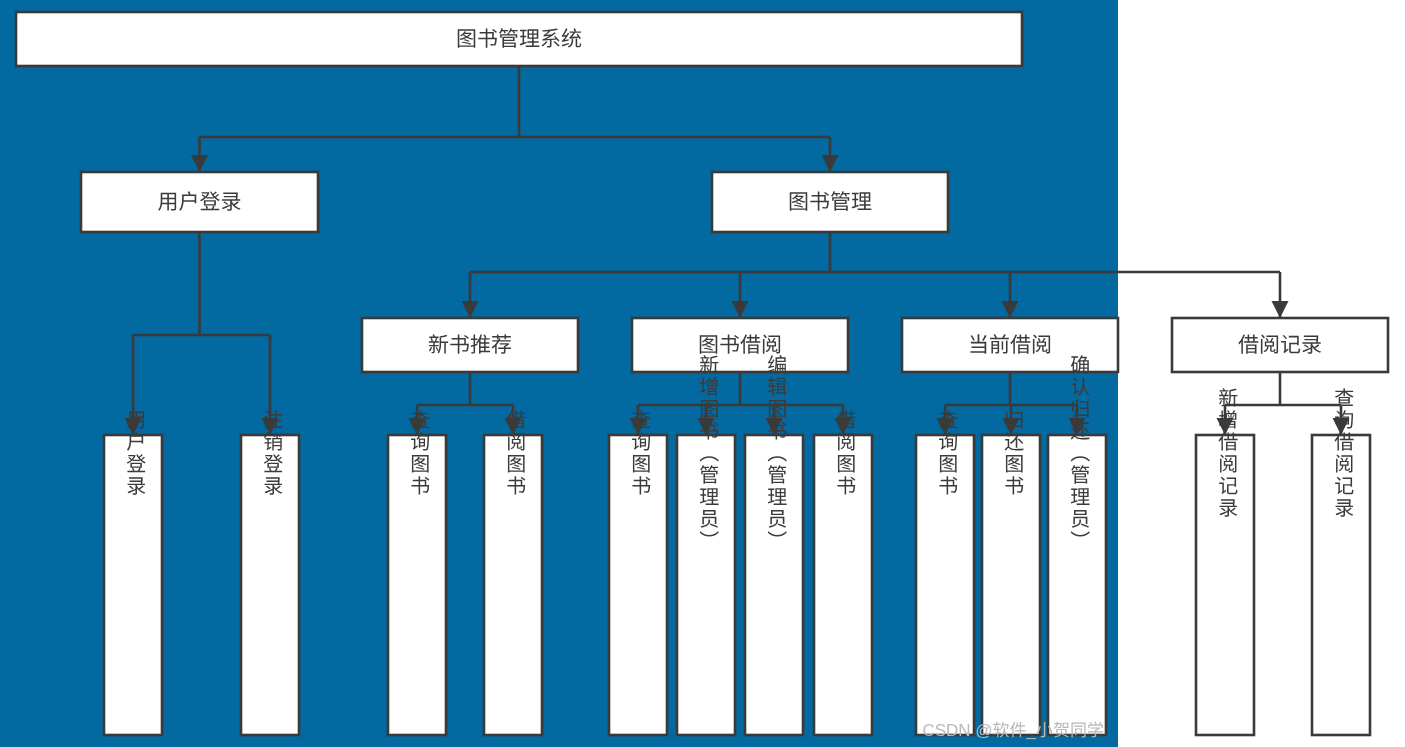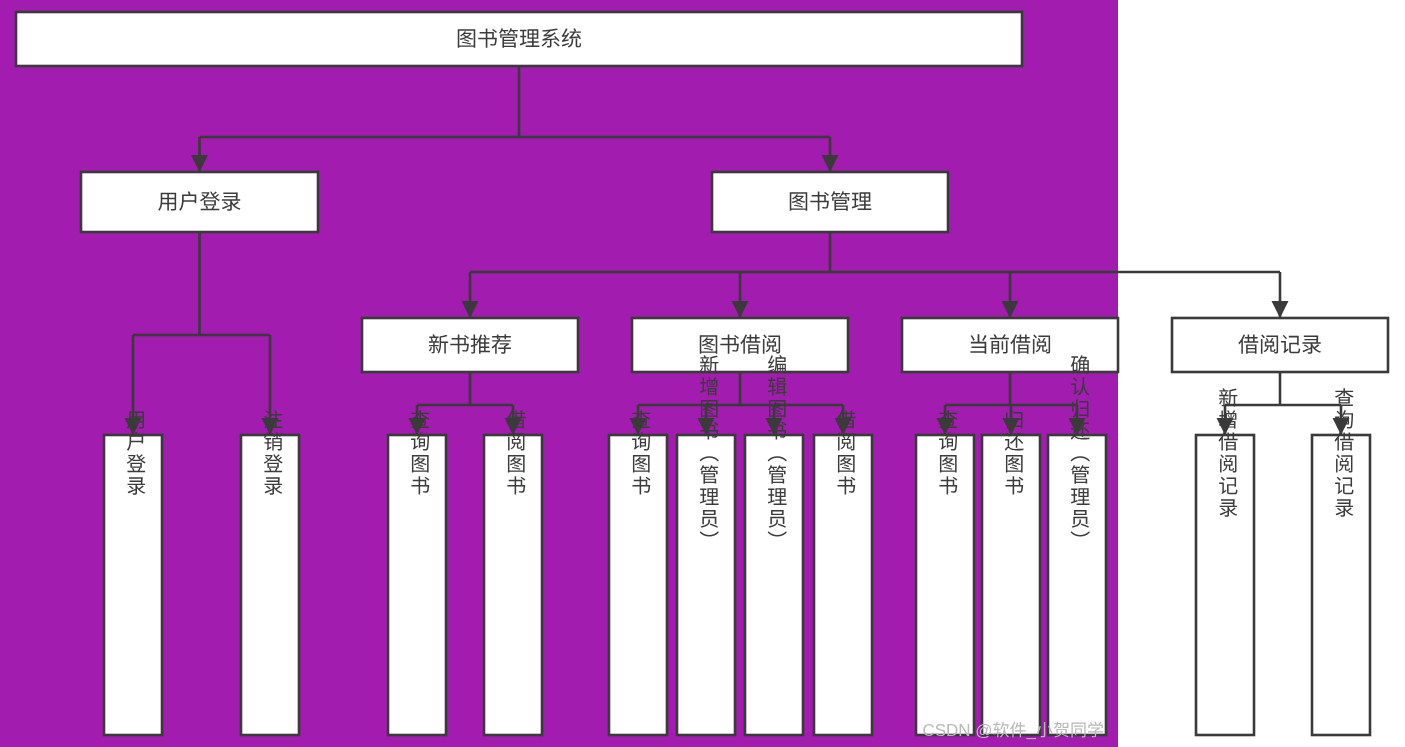--- a/index.html
+++ b/index.html
@@ -11,21 +11,21 @@
   body {
     width: 1405px;
     height: 747px;
     font-family: "Liberation Sans", "DejaVu Sans", sans-serif;
     overflow: hidden;
   }
   #diagram-root {
     position: relative;
     width: 1118px;
     height: 747px;
-    background: #a21caf;
+    background: #0369a1;
   }
   svg.diagram-canvas {
     position: absolute;
     top: 0;
     left: 0;
     width: 1405px;
     height: 747px;
     display: block;
   }
   .node-box {

